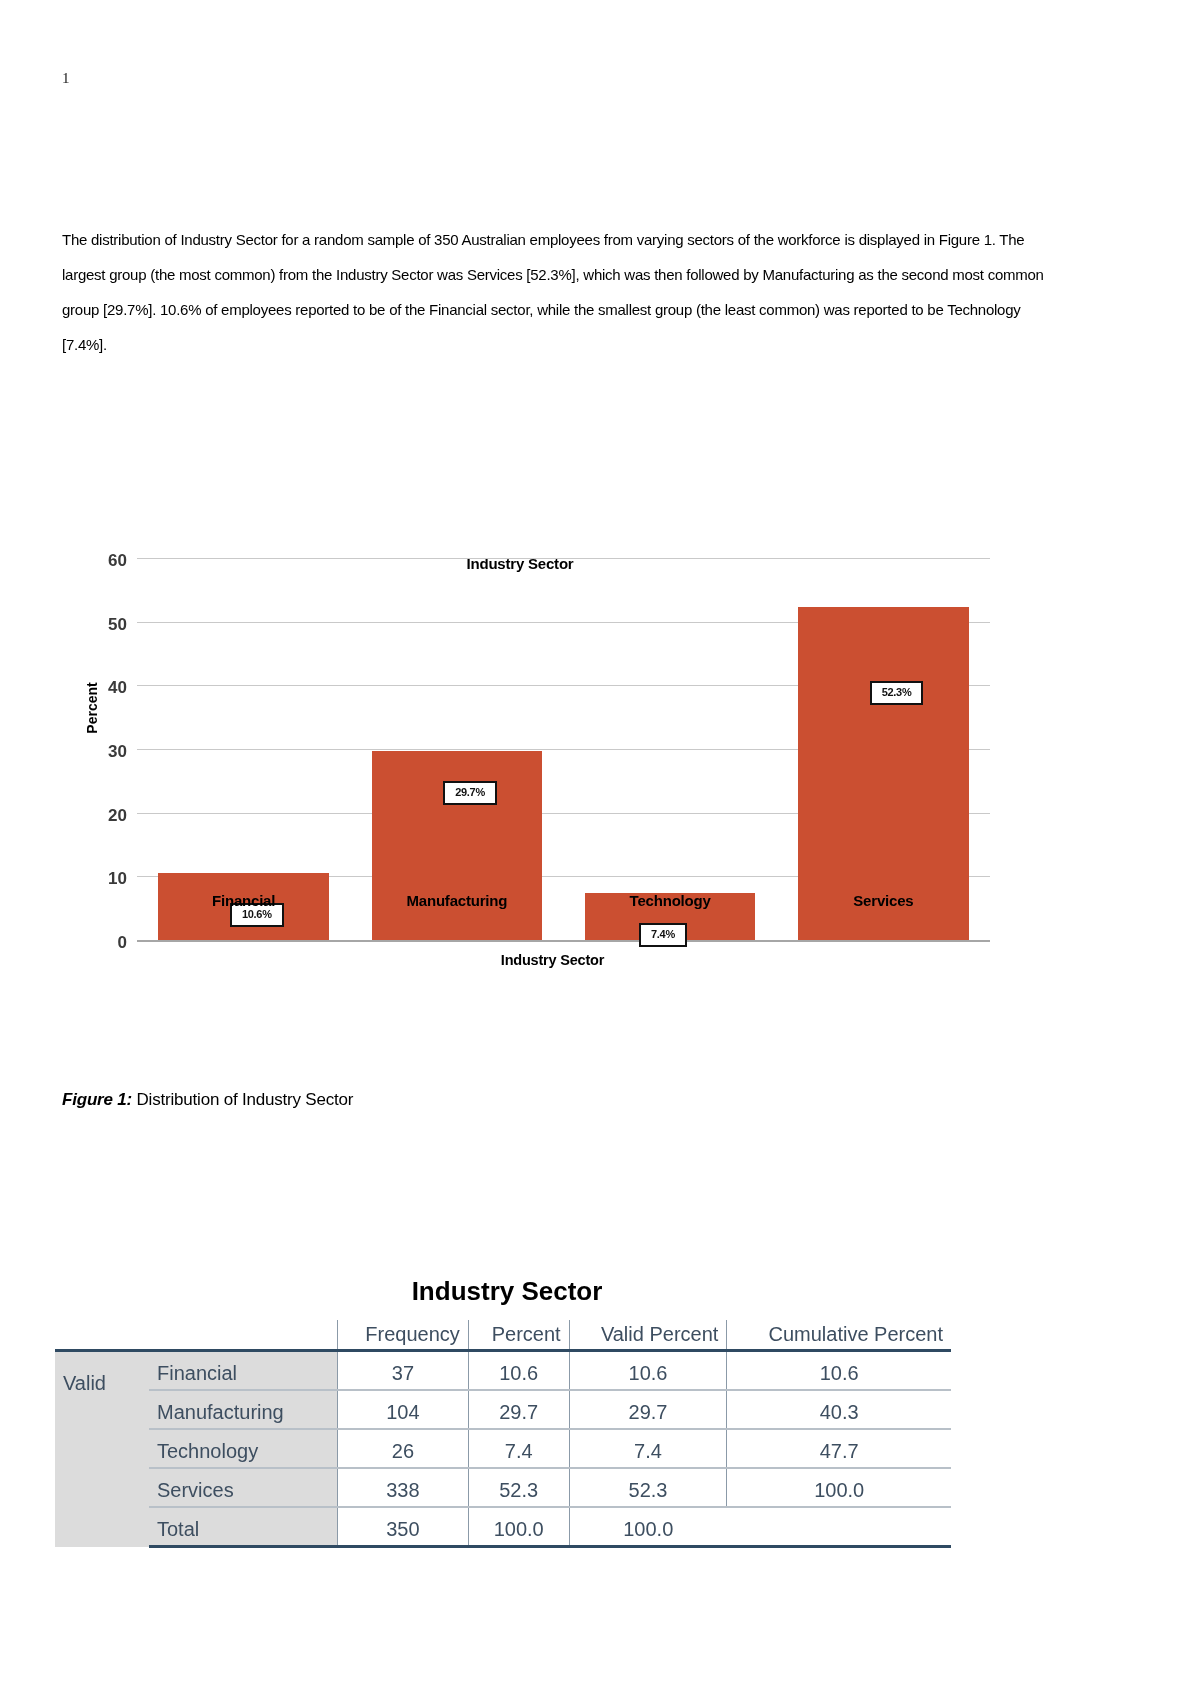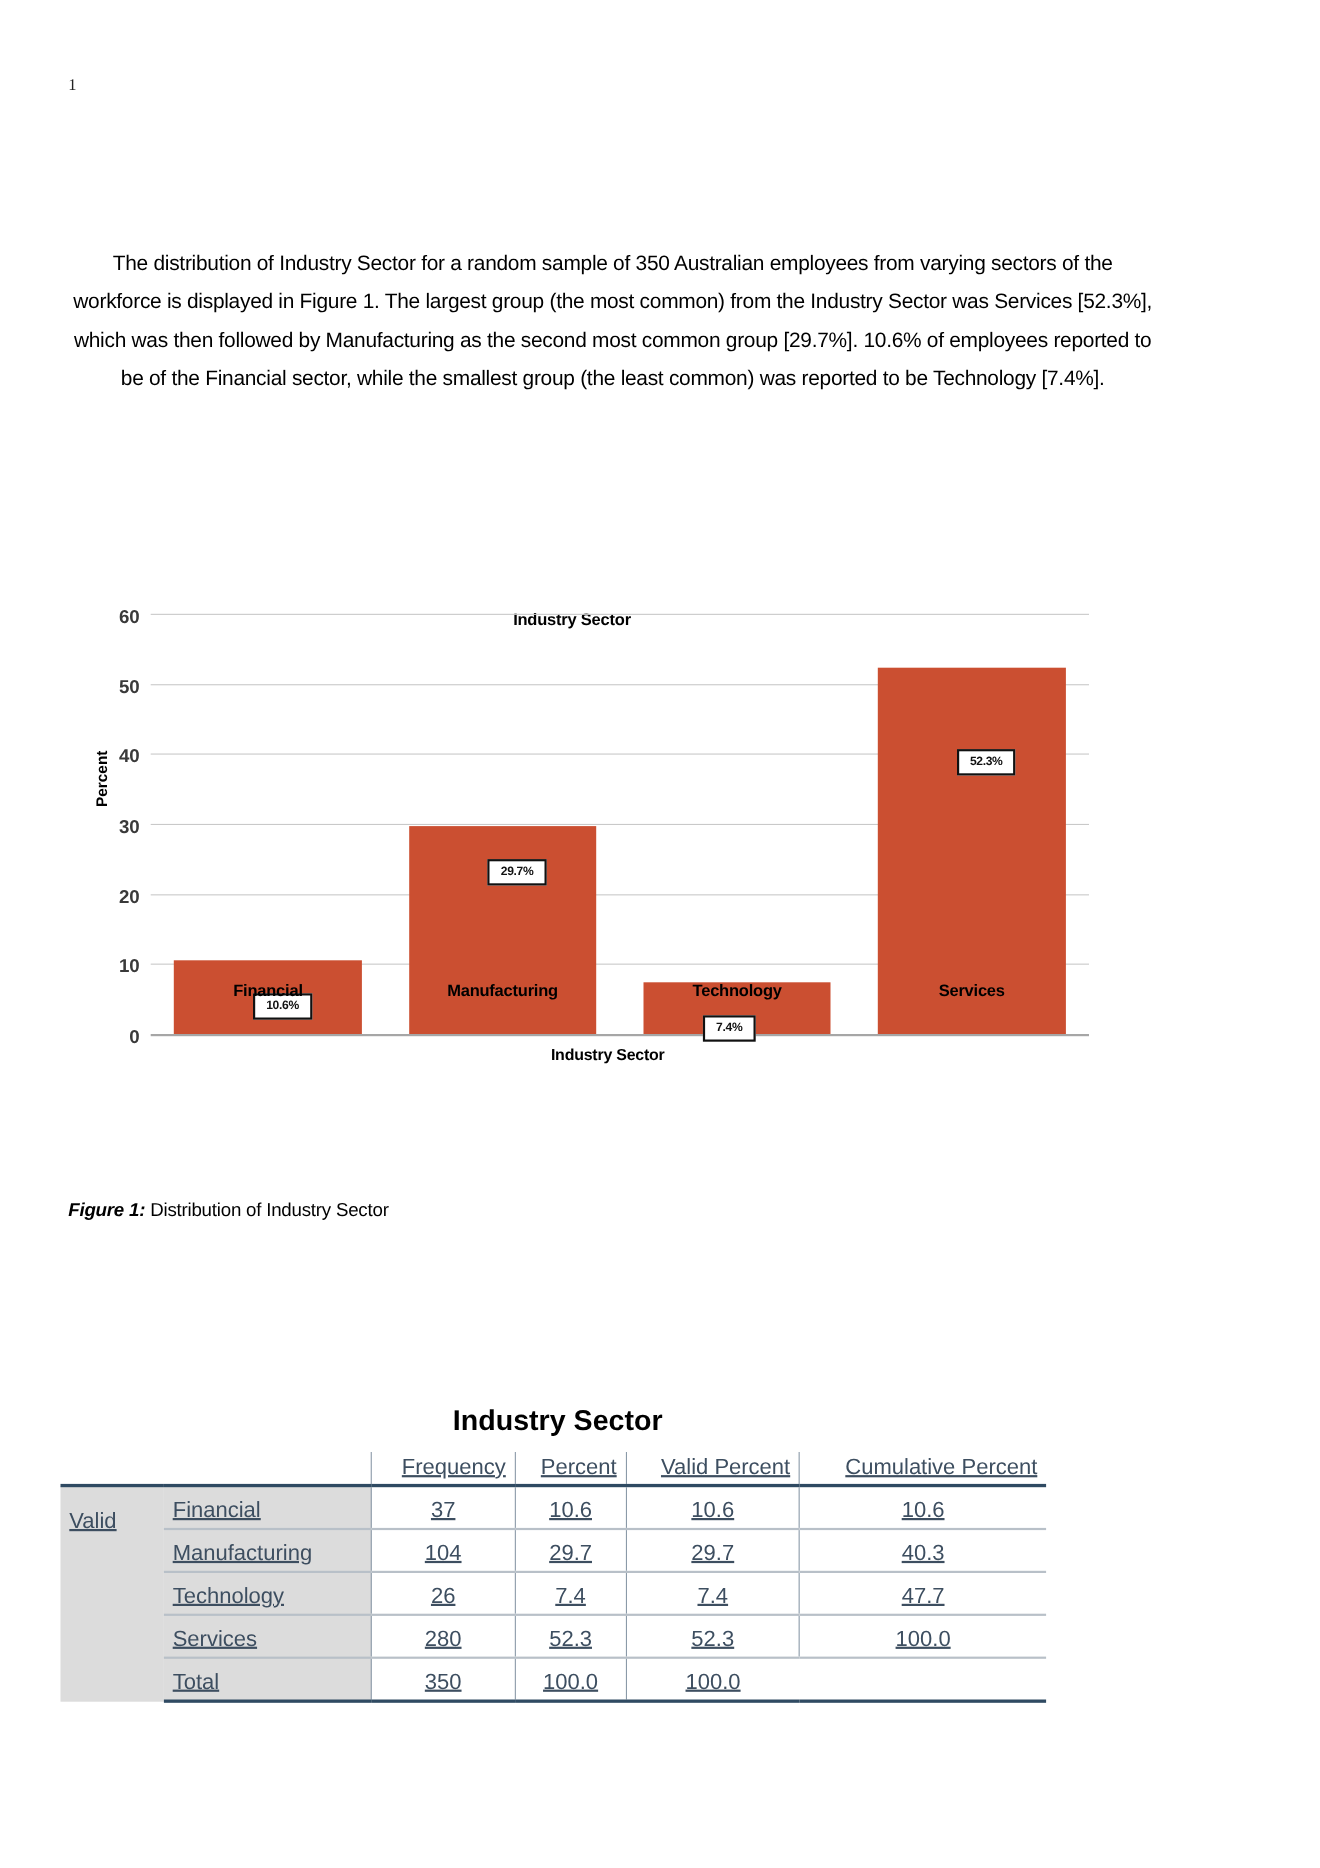--- a/index.html
+++ b/index.html
@@ -34,26 +34,25 @@
     width: 990px;
   }
   .q-heading {
     font-size: 19px;
     font-weight: bold;
     letter-spacing: -0.2px;
     margin: 0 0 8px 0;
     font-family: "Liberation Sans", sans-serif;
   }
   .q-para {
-    font-size: 19px;
+    font-size: 15px;
     line-height: 35px;
     margin: 0;
     letter-spacing: -0.25px;
     font-family: "Liberation Sans", sans-serif;
-    text-align: center;
   }
 
   
   .chart-wrap {
     position: absolute;
     left: 40px;
     top: 500px;
     width: 960px;
     height: 510px;
   }
@@ -188,21 +187,20 @@
     width: 896px;
     border-collapse: collapse;
     font-family: "Liberation Sans", sans-serif;
     font-size: 20px;
     color: #3d4e60;
   }
   .spss-table td, .spss-table th {
     padding: 3px 8px 4px 8px;
     font-weight: normal;
     vertical-align: bottom;
-    text-decoration: underline;
   }
   .spss-table thead th {
     text-align: right;
     border-bottom: 3px solid #2f4a62;
     border-left: 1px solid #8b9aa8;
     color: #3d4e60;
     white-space: nowrap;
     padding-bottom: 3px;
   }
   .spss-table thead th.corner-a,
@@ -332,21 +330,21 @@
       </tr>
       <tr>
         <td class="rowhdr-b">Technology</td>
         <td>26</td>
         <td>7.4</td>
         <td>7.4</td>
         <td>47.7</td>
       </tr>
       <tr>
         <td class="rowhdr-b">Services</td>
-        <td>280</td>
+        <td>338</td>
         <td>52.3</td>
         <td>52.3</td>
         <td>100.0</td>
       </tr>
       <tr>
         <td class="rowhdr-b">Total</td>
         <td>350</td>
         <td>100.0</td>
         <td>100.0</td>
         <td class="empty-cell"></td>

